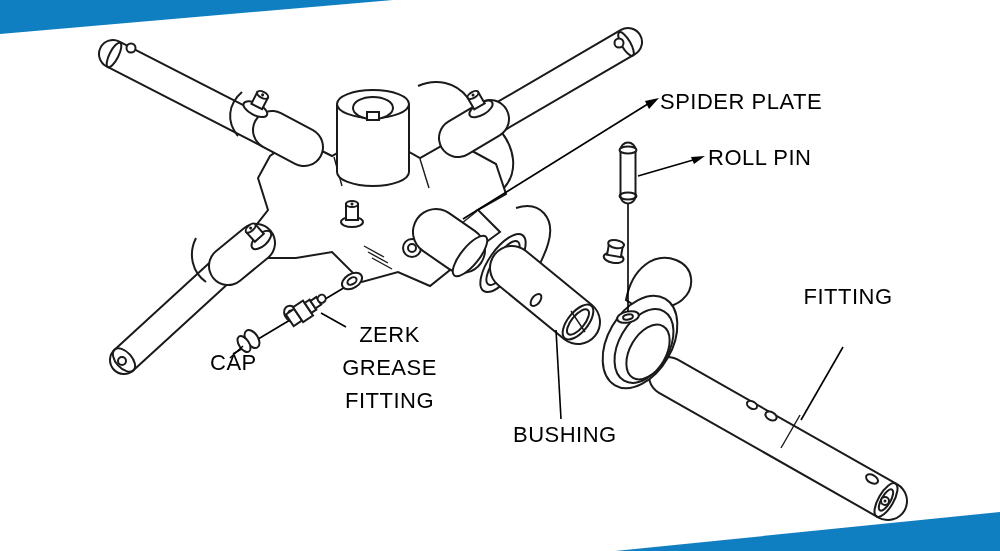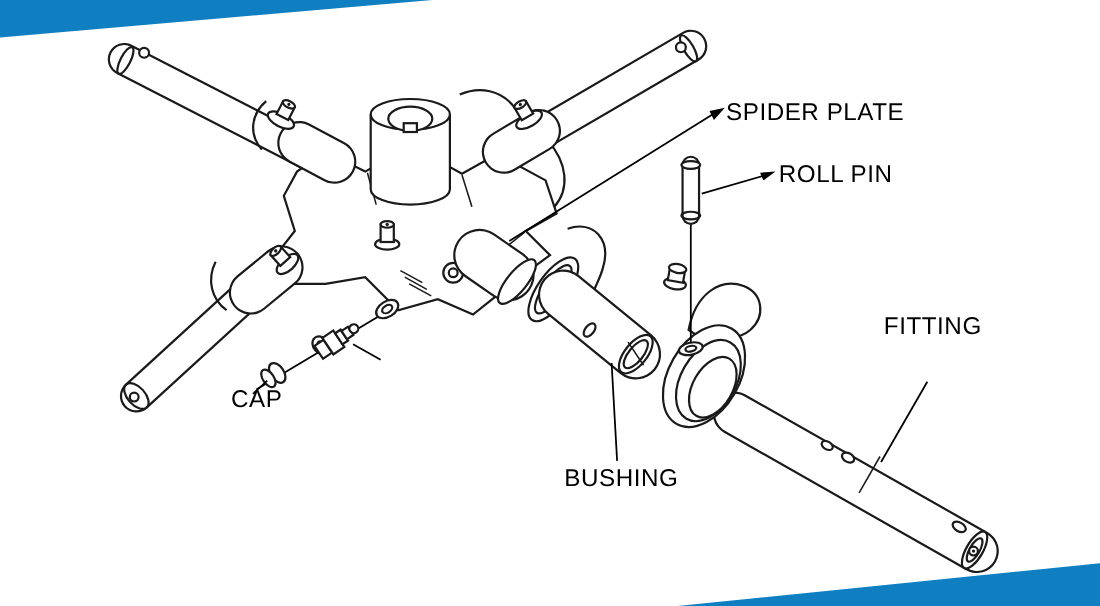--- a/index.html
+++ b/index.html
@@ -218,18 +218,23 @@
   </div>
 
   <div class="label center" style="left:780px; top:279px; width:136px; line-height:35px;">
     <span>FITTING</span>
   </div>
 
   <div class="label" style="left:494px; top:418px;margin-left:19px;">
     <span>BUSHING</span>
   </div>
 
+  <div class="label center" style="left:317px; top:318px; width:145px;">
+    <span>ZERK</span>
+    <span>GREASE</span>
+    <span>FITTING</span>
+  </div>
 
   <div class="label" style="left:210px; top:346px;">
     <span>CAP</span>
   </div>
 
 </div>
 
 </body></html>

